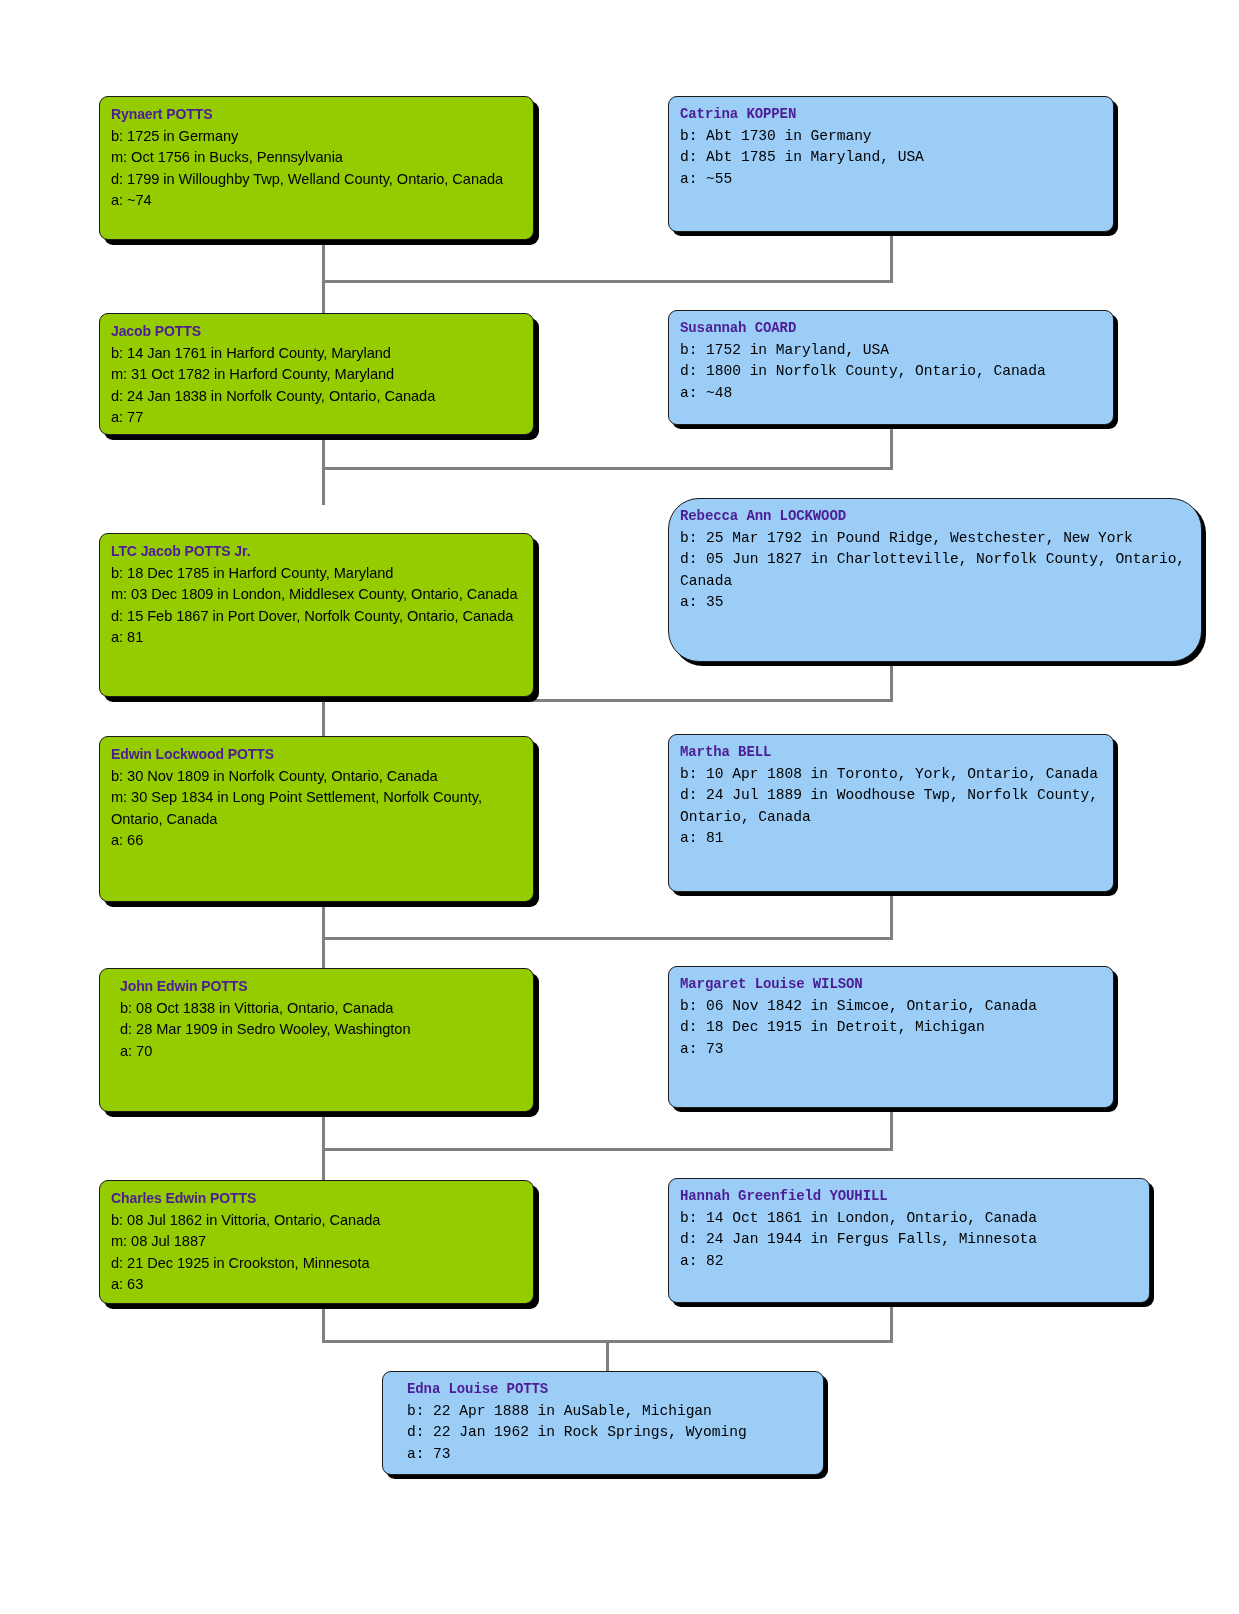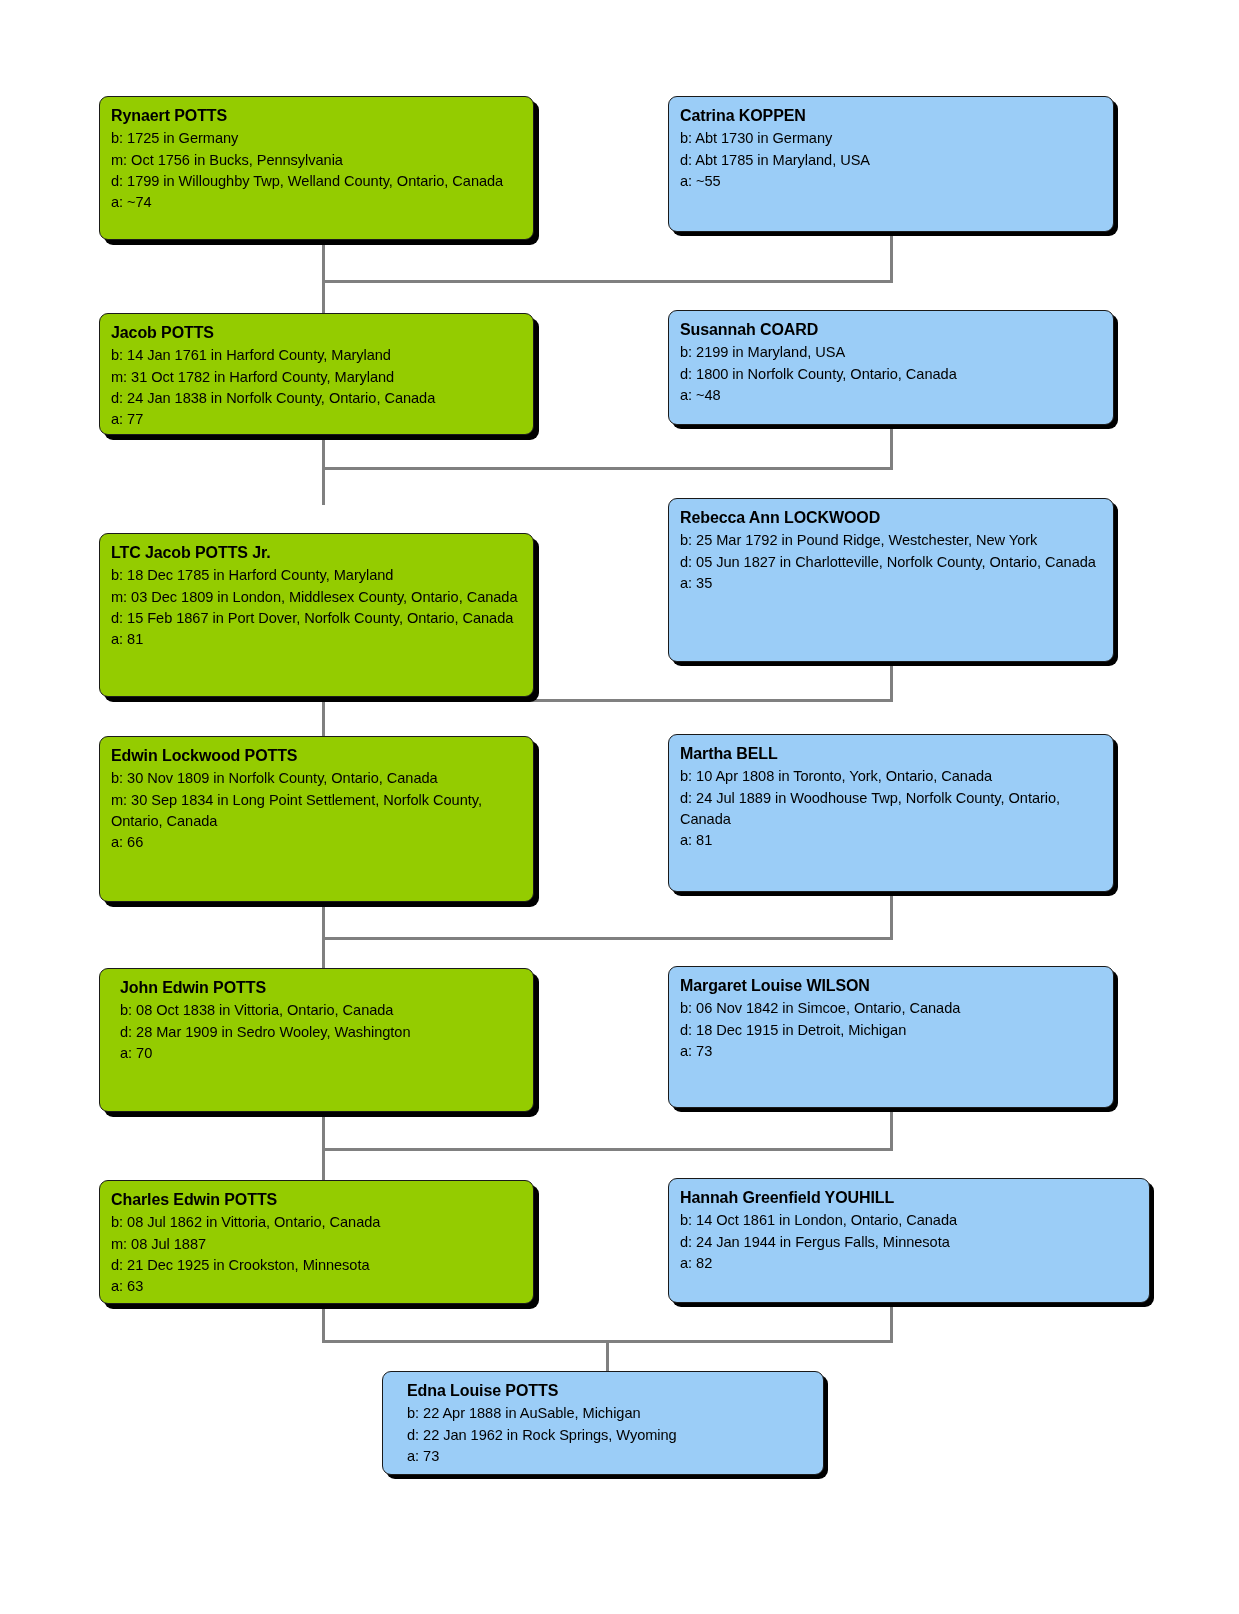--- a/index.html
+++ b/index.html
@@ -37,25 +37,26 @@
     padding: 9px 11px 6px 11px;
     overflow: hidden;
   }
   .pbox.male {
     background: #94cc00;
     box-shadow: 5px 5px 0 0 #000000;
   }
   .pbox.female {
     background: #9bcdf7;
     box-shadow: 4px 4px 0 0 #000000;
+    font-family: Liberation Mono, monospace;
   }
   .pname {
-    font-size: 16px;
+    font-size: 14px;
     font-weight: bold;
-    color: #000000;
+    color: #4c1d95;
     line-height: 1.28;
     margin-bottom: 2px;
     letter-spacing: -0.1px;
   }
   .pfact {
     font-size: 14.6px;
     color: #000000;
     line-height: 1.46;
     letter-spacing: -0.05px;
   }
@@ -106,34 +107,34 @@
   <div class="pbox male" style="left:99px; top:313px; width:435px; height:122px;">
     <div class="pname">Jacob POTTS</div>
     <div class="pfact">b: 14 Jan 1761 in Harford County, Maryland</div>
     <div class="pfact">m: 31 Oct 1782 in Harford County, Maryland</div>
     <div class="pfact">d: 24 Jan 1838 in Norfolk County, Ontario, Canada</div>
     <div class="pfact">a: 77</div>
   </div>
 
   <div class="pbox female" style="left:668px; top:310px; width:446px; height:115px;">
     <div class="pname">Susannah COARD</div>
-    <div class="pfact">b: 2199 in Maryland, USA</div>
+    <div class="pfact">b: 1752 in Maryland, USA</div>
     <div class="pfact">d: 1800 in Norfolk County, Ontario, Canada</div>
     <div class="pfact">a: ~48</div>
   </div>
 
   <div class="pbox male" style="left:99px; top:501px; width:435px; height:164px;margin-top:32px;">
     <div class="pname">LTC Jacob POTTS Jr.</div>
     <div class="pfact">b: 18 Dec 1785 in Harford County, Maryland</div>
     <div class="pfact">m: 03 Dec 1809 in London, Middlesex County, Ontario, Canada</div>
     <div class="pfact">d: 15 Feb 1867 in Port Dover, Norfolk County, Ontario, Canada</div>
     <div class="pfact">a: 81</div>
   </div>
 
-  <div class="pbox female" style="left:668px; top:498px; width:446px; height:164px;">
+  <div class="pbox female" style="left:668px; top:498px; width:534px; height:164px;border-radius:31px;">
     <div class="pname">Rebecca Ann LOCKWOOD</div>
     <div class="pfact">b: 25 Mar 1792 in Pound Ridge, Westchester, New York</div>
     <div class="pfact">d: 05 Jun 1827 in Charlotteville, Norfolk County, Ontario, Canada</div>
     <div class="pfact">a: 35</div>
   </div>
 
   <div class="pbox male" style="left:99px; top:736px; width:435px; height:166px;">
     <div class="pname">Edwin Lockwood POTTS</div>
     <div class="pfact">b: 30 Nov 1809 in Norfolk County, Ontario, Canada</div>
     <div class="pfact">m: 30 Sep 1834 in Long Point Settlement, Norfolk County, Ontario, Canada</div>

